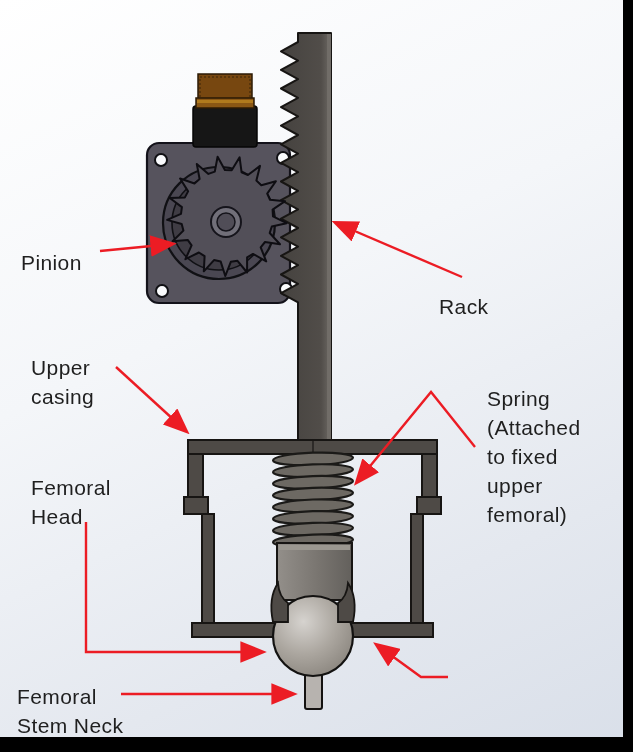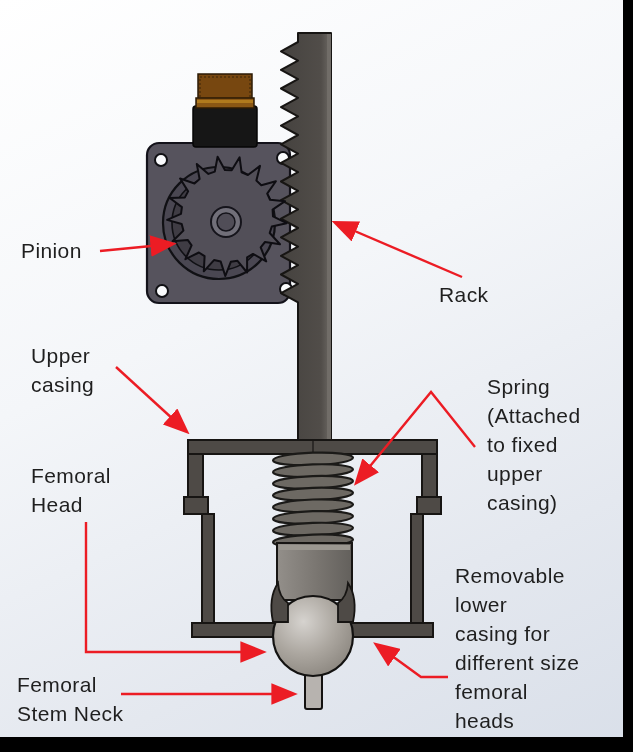--- a/index.html
+++ b/index.html
@@ -10,21 +10,21 @@
   }
   html,body{margin:0;padding:0;background:#fff;}
   #stage{
     position:relative;width:633px;height:752px;overflow:hidden;
     background:linear-gradient(155deg,#ffffff 0%,#f4f6f9 40%,#e4e8ef 75%,#d9dfe9 100%);
     font-family:"Liberation Sans", sans-serif;
   }
   #drawing{position:absolute;left:0;top:0;}
   .label{
     position:absolute;white-space:pre-line;color:var(--ink);
-    font-size:21px;line-height:29px;letter-spacing:.4px;
+    font-size:21px;line-height:29px;letter-spacing:.4px;margin-top:12px;
   }
   #frame-bottom{position:absolute;left:0;top:737px;width:633px;height:15px;background:#000;}
   #frame-right{position:absolute;left:623px;top:0;width:10px;height:752px;background:#000;}
 </style>
 </head>
 <body>
 
 <div id="stage">
 
   <svg id="drawing" width="633" height="752" viewBox="0 0 633 752">
@@ -127,25 +127,19 @@
   <div class="label" style="left:21px;top:236px;">Pinion</div>
   <div class="label" style="left:439px;top:280px;">Rack</div>
   <div class="label" style="left:31px;top:341px;">Upper
 casing</div>
   <div class="label" style="left:31px;top:461px;">Femoral
 Head</div>
   <div class="label" style="left:487px;top:372px;">Spring
 (Attached
 to fixed
 upper
-casing)</div>
-  <div class="label" style="left:455px;top:561px;">Removable
-lower
-casing for
-different size
-femoral
-heads</div>
+femoral)</div>
   <div class="label" style="left:17px;top:670px;">Femoral
 Stem Neck</div>
 
   <div id="frame-bottom"></div>
   <div id="frame-right"></div>
 </div>
 
 </body></html>

